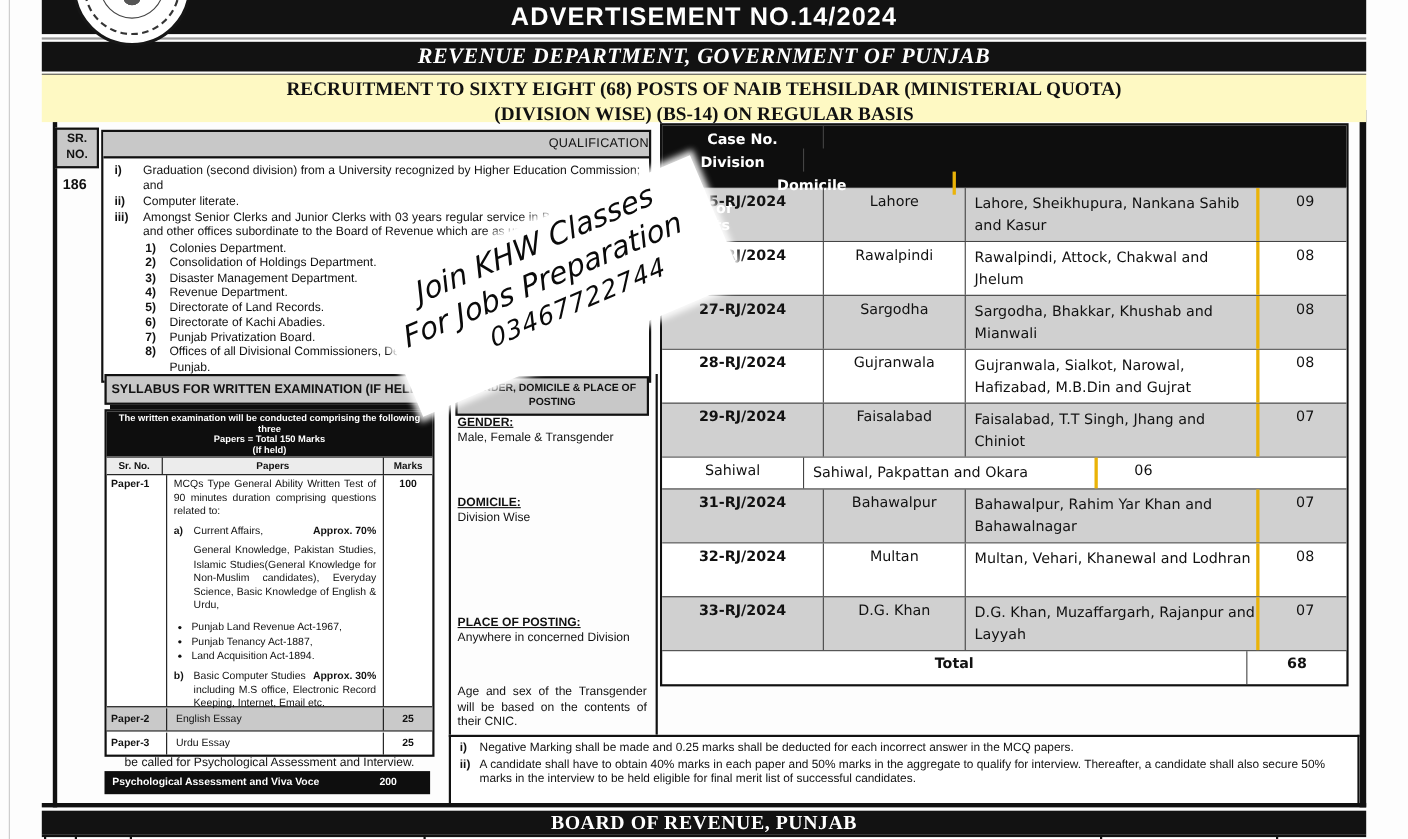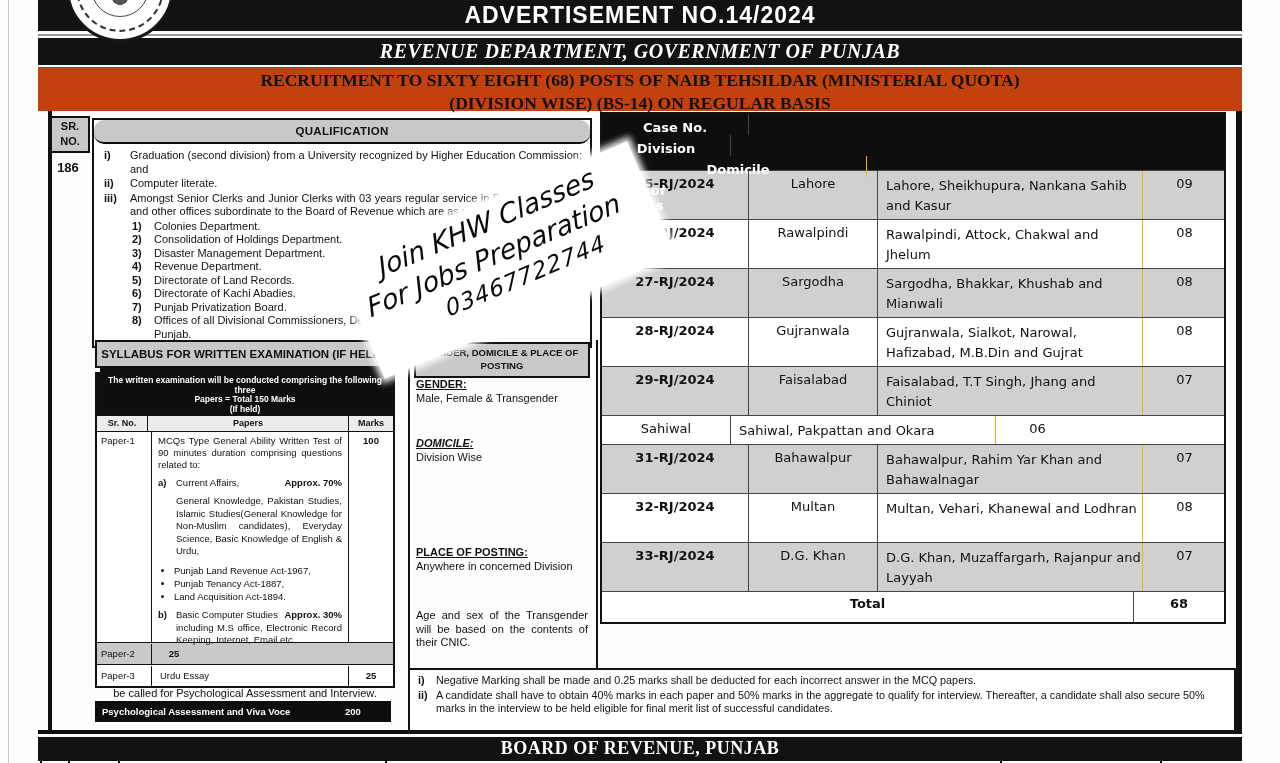--- a/index.html
+++ b/index.html
@@ -10,54 +10,54 @@
   .edge-line{left:8px;top:0;width:1px;height:763px;background:#c9c9c9;}
   .doc-left-border{left:48px;top:110px;width:4px;height:624px;background:#111;}
   .doc-right-border{left:1236px;top:100px;width:6px;height:634px;background:#111;}
   .content-bottom-line{left:38px;top:730px;width:1204px;height:4px;background:#111;}
   
   .bar1{left:38px;top:0;width:1204px;height:31px;background:#121212;}
   .bar1 .t{color:#fff;font-weight:bold;font-size:23px;letter-spacing:1px;text-align:center;line-height:31px;}
   .sep-line{left:38px;top:34px;width:1204px;height:2px;background:#9a9a9a;}
   .bar2{left:38px;top:38px;width:1204px;height:27px;background:#121212;}
   .bar2 .t{color:#fff;font-weight:bold;font-size:20px;font-family:"Liberation Serif",serif;text-align:center;line-height:27px;letter-spacing:.5px;font-style:italic;}
-  .titlebar{left:38px;top:67px;width:1204px;height:43px;background:#c2410c;border-top:1px solid #555;}
+  .titlebar{left:38px;top:67px;width:1204px;height:43px;background:#fef9c3;border-top:1px solid #555;}
   .titlebar .t{font-family:"Liberation Serif",serif;font-weight:bold;font-size:17.5px;text-align:center;line-height:21px;padding-top:2px;}
   .seal{left:66px;top:-66px;width:102px;height:102px;border-radius:50%;background:#fff;border:3px solid #161616;z-index:5;}
   .seal .ring{position:absolute;inset:7px;border-radius:50%;border:2px dashed #333;}
   .seal .core{position:absolute;inset:22px;border-radius:50%;border:1.5px solid #444;background:
      radial-gradient(circle at 50% 65%, #555 0 18%, transparent 19%);}
   
   .srbox{left:50px;top:116px;width:36px;height:32px;background:#c8c8c8;border:2px solid #111;
          font-size:11px;font-weight:bold;text-align:center;line-height:15px;padding-top:1px;}
   .srval{left:50px;top:160px;width:36px;text-align:center;font-weight:bold;font-size:13px;}
   
   .qual{left:92px;top:118px;width:496px;height:226px;border:2px solid #111;background:#fff;}
-  .qual-hd{height:22px;background:#c8c8c8;border-bottom:2px solid #111;text-align:center;
-           font-weight:bold;font-size:11.5px;line-height:22px;letter-spacing:.3px;border-radius:10px;}
+  .qual-hd{height:22px;background:#c8c8c8;border-bottom:2px solid #111;text-align:right;
+           font-weight:normal;font-size:11.5px;line-height:22px;letter-spacing:.3px;}
   .qual-body{padding:5px 8px 0 6px;font-size:11px;line-height:13.5px;}
   .qrow{display:flex;margin-bottom:1px;}
   .qnum{width:26px;flex:none;font-weight:bold;padding-left:4px;}
   .qtext{flex:1;text-align:justify;}
   .qsub{margin-left:32px;width:300px;}
   .qsrow{display:flex;}
   .qsnum{width:22px;flex:none;font-weight:bold;}
   
   .syl-hd{left:95px;top:340px;width:292px;height:24px;background:#c8c8c8;border:2px solid #111;
           box-shadow:5px 4px 0 #0e0e0e;text-align:center;font-weight:bold;font-size:11.5px;line-height:24px;z-index:2;}
   .syl{left:95px;top:372px;width:296px;border:2px solid #111;background:#fff;z-index:1;}
   .syl-black{background:#0e0e0e;color:#fff;text-align:center;font-size:8.5px;font-weight:bold;
              line-height:9.5px;padding:2px 0 1px 0;}
   .syl-cols{display:flex;border-top:1px solid #111;border-bottom:1px solid #111;background:#ececec;
             font-weight:bold;font-size:9px;height:15px;line-height:15px;}
   .c-sr{width:50px;flex:none;border-right:1px solid #111;text-align:center;}
   .c-pp{flex:1;text-align:center;border-right:1px solid #111;}
   .c-mk{width:44px;flex:none;text-align:center;}
   .syl-row{display:flex;font-size:9.5px;}
-  .syl-row .c-sr{text-align:left;padding:3px 0 0 4px;font-weight:normal;}
+  .syl-row .c-sr{text-align:left;padding:3px 0 0 4px;font-weight:bold;}
   .syl-row .c-mk{padding-top:3px;font-weight:bold;}
   .p1{height:210px;}
   .p1 .c-pp{padding:3px 6px 0 6px;text-align:justify;line-height:12px;}
   .ab-row{display:flex;margin-top:6px;}
   .ab-l{width:18px;flex:none;font-weight:bold;}
   .ab-t{flex:1;}
   .ab-p{flex:none;font-weight:bold;}
   .adetail{margin:6px 0 0 18px;text-align:justify;line-height:12.5px;}
   .bullets{margin:6px 0 0 16px;padding:0;line-height:13px;}
   .bullets li{margin:0;}
@@ -72,32 +72,32 @@
   .psych{left:95px;top:701px;width:296px;height:21px;background:#0e0e0e;color:#fff;display:flex;
          font-size:9.5px;font-weight:bold;line-height:21px;}
   .psych .l{flex:1;padding-left:7px;}
   .psych .r{width:46px;text-align:left;}
   
   .mid{left:408px;top:340px;width:186px;height:328px;border-left:2px solid #111;border-right:2px solid #111;}
   .mid-hd{position:absolute;left:4px;top:2px;width:172px;height:30px;background:#c8c8c8;border:2px solid #111;
           font-weight:bold;font-size:9.5px;text-align:center;line-height:13px;padding-top:2px;}
   .mid-body{position:absolute;left:6px;top:38px;width:172px;font-size:11px;line-height:13.5px;}
   .mlabel{font-weight:bold;text-decoration:underline;}
-  .mgap1{margin-top:32px;font-style:italic;}
+  .mgap1{margin-top:46px;}
   .mgap2{margin-top:82px;}
   .mgap3{margin-top:36px;}
   .mnote{text-align:justify;}
   
   .dt{left:600px;top:112px;width:622px;border:2px solid #111;background:#fff;
       font-family:"DejaVu Sans",sans-serif;font-size:13px;}
   .dt .hd{display:flex;background:#0e0e0e;color:#fff;font-weight:bold;height:56px;flex-direction:column;}
   .dt .hd div{padding-top:6px;text-align:center;}
   .d-case{width:146px;flex:none;border-right:1px solid #444;}
   .d-div{width:128px;flex:none;border-right:1px solid #444;}
-  .d-dom{width:256px;flex:none;border-right:1px solid #eab308;padding-left:8px;box-sizing:content-box;}
+  .d-dom{width:256px;flex:none;border-right:3px solid #eab308;padding-left:8px;box-sizing:content-box;}
   .d-post{width:83px;flex:none;}
   .dt .row{display:flex;border-top:1px solid #444;}
   .dt .row .d-case{font-weight:bold;text-align:center;padding-top:5px;}
   .dt .row .d-div{text-align:center;padding-top:5px;}
   .dt .row .d-dom{padding-top:5px;line-height:20px;}
   .dt .row .d-post{text-align:center;padding-top:5px;}
   .h53{height:48px;}
   .h33{height:28px;}
   .g{background:#d0d0d0;}
   .w{background:#fff;}
@@ -236,20 +236,21 @@
         <span class="ab-l">b)</span>
         <span class="ab-t">Basic Computer Studies</span>
         <span class="ab-p">Approx.  30%</span>
       </div>
       <div class="bdetail">including M.S office, Electronic Record Keeping, Internet, Email etc.</div>
     </div>
     <div class="c-mk">100</div>
   </div>
   <div class="syl-row p23 grayrow">
     <div class="c-sr">Paper-2</div>
+    <div class="c-pp">English Essay</div>
     <div class="c-mk">25</div>
   </div>
   <div class="syl-row p23">
     <div class="c-sr">Paper-3</div>
     <div class="c-pp">Urdu Essay</div>
     <div class="c-mk">25</div>
   </div>
 </div>
 
 <div class="abs note">

